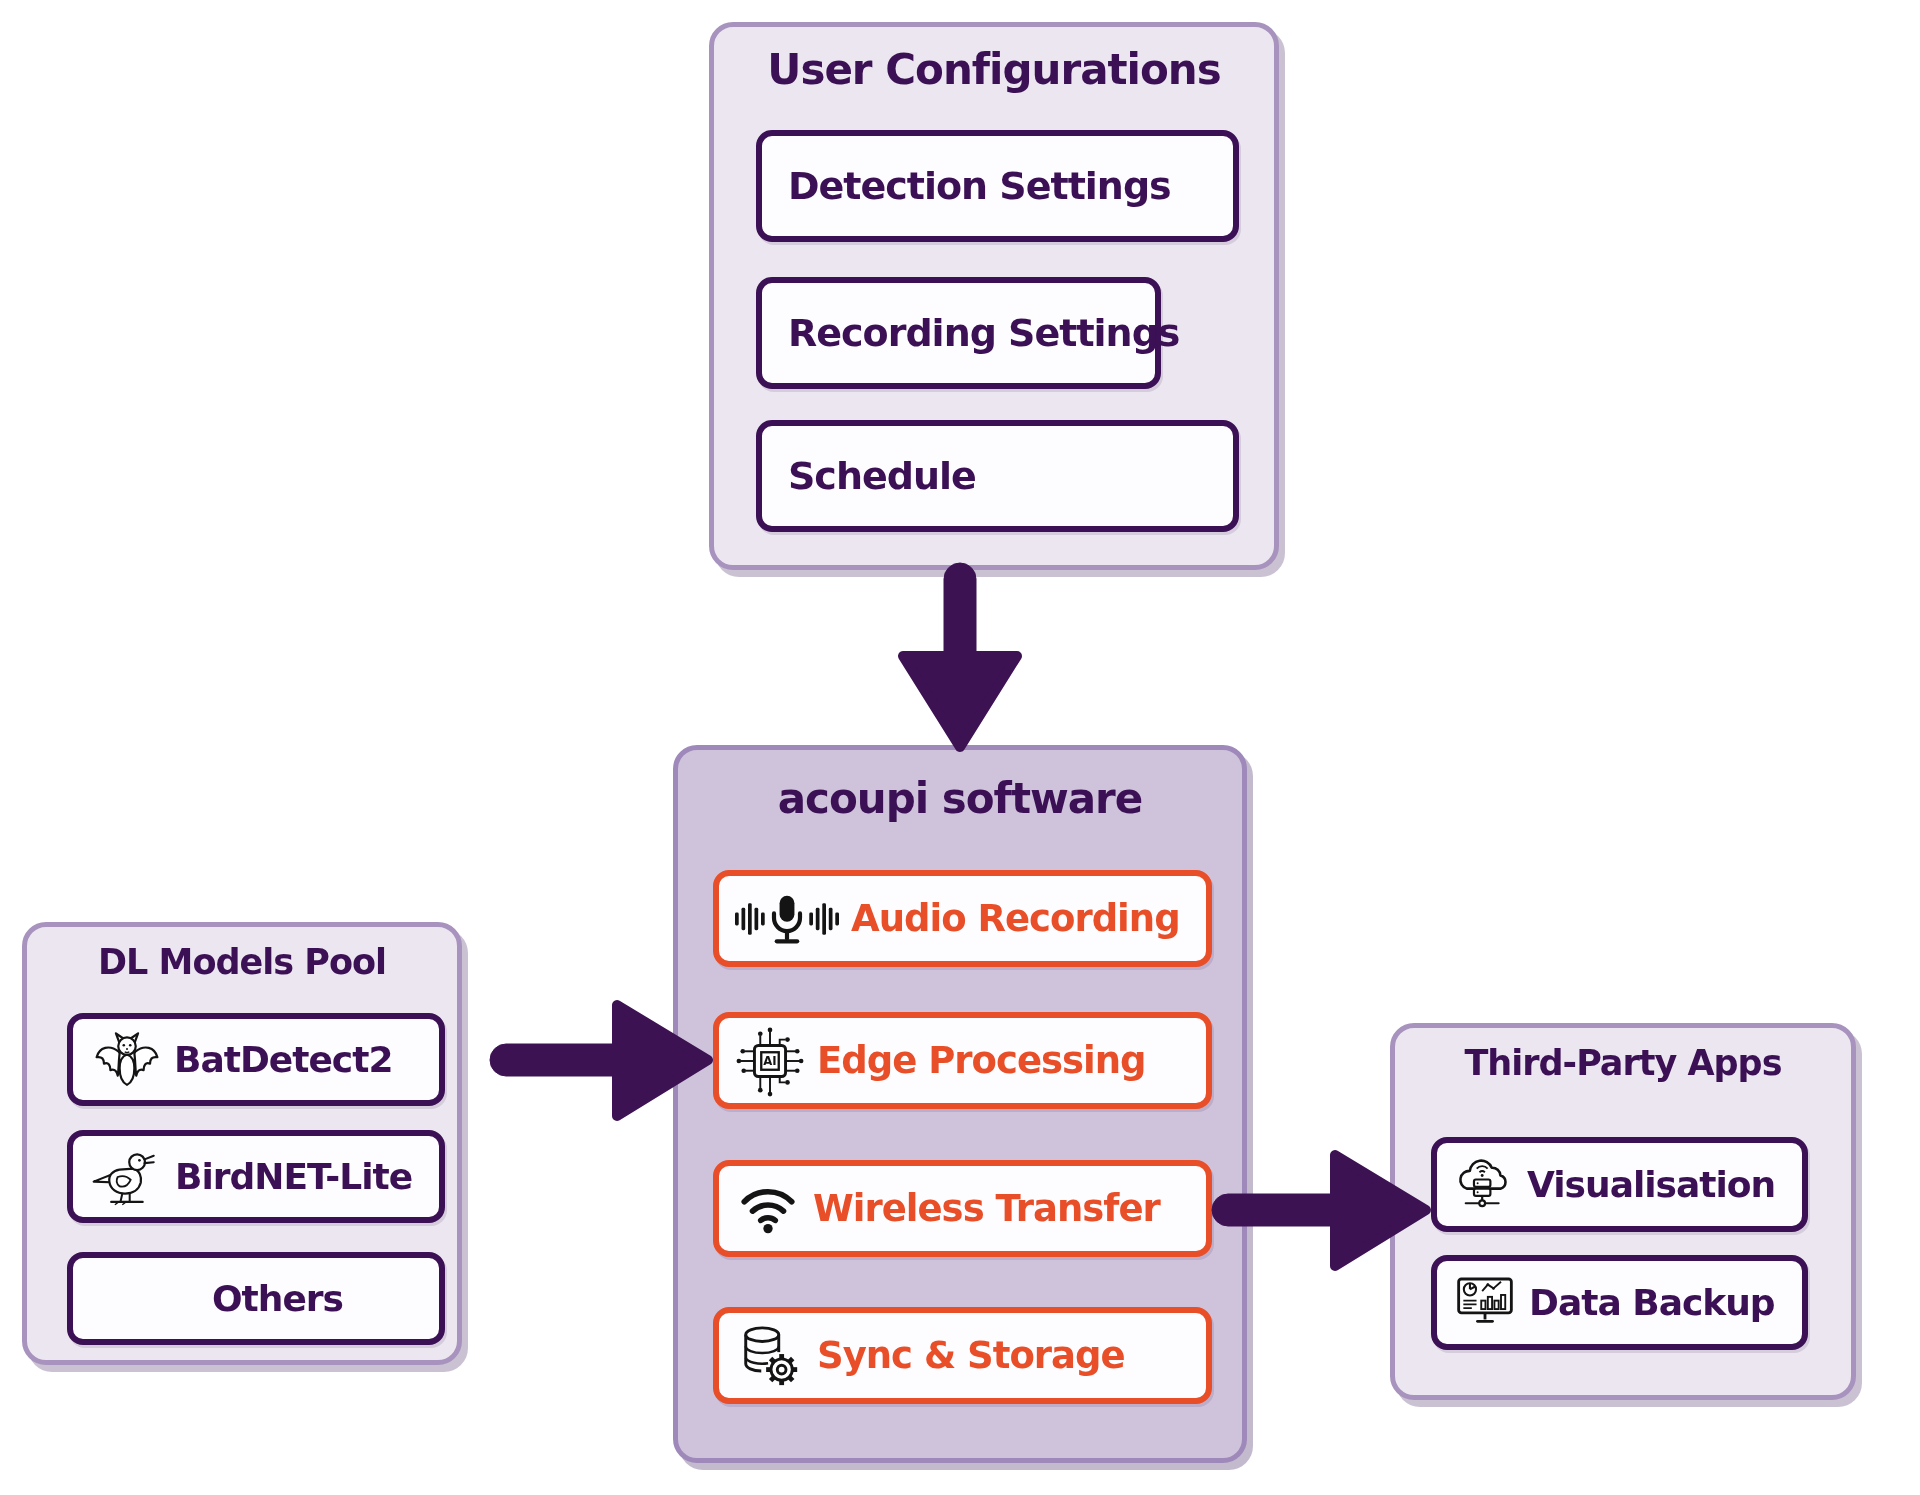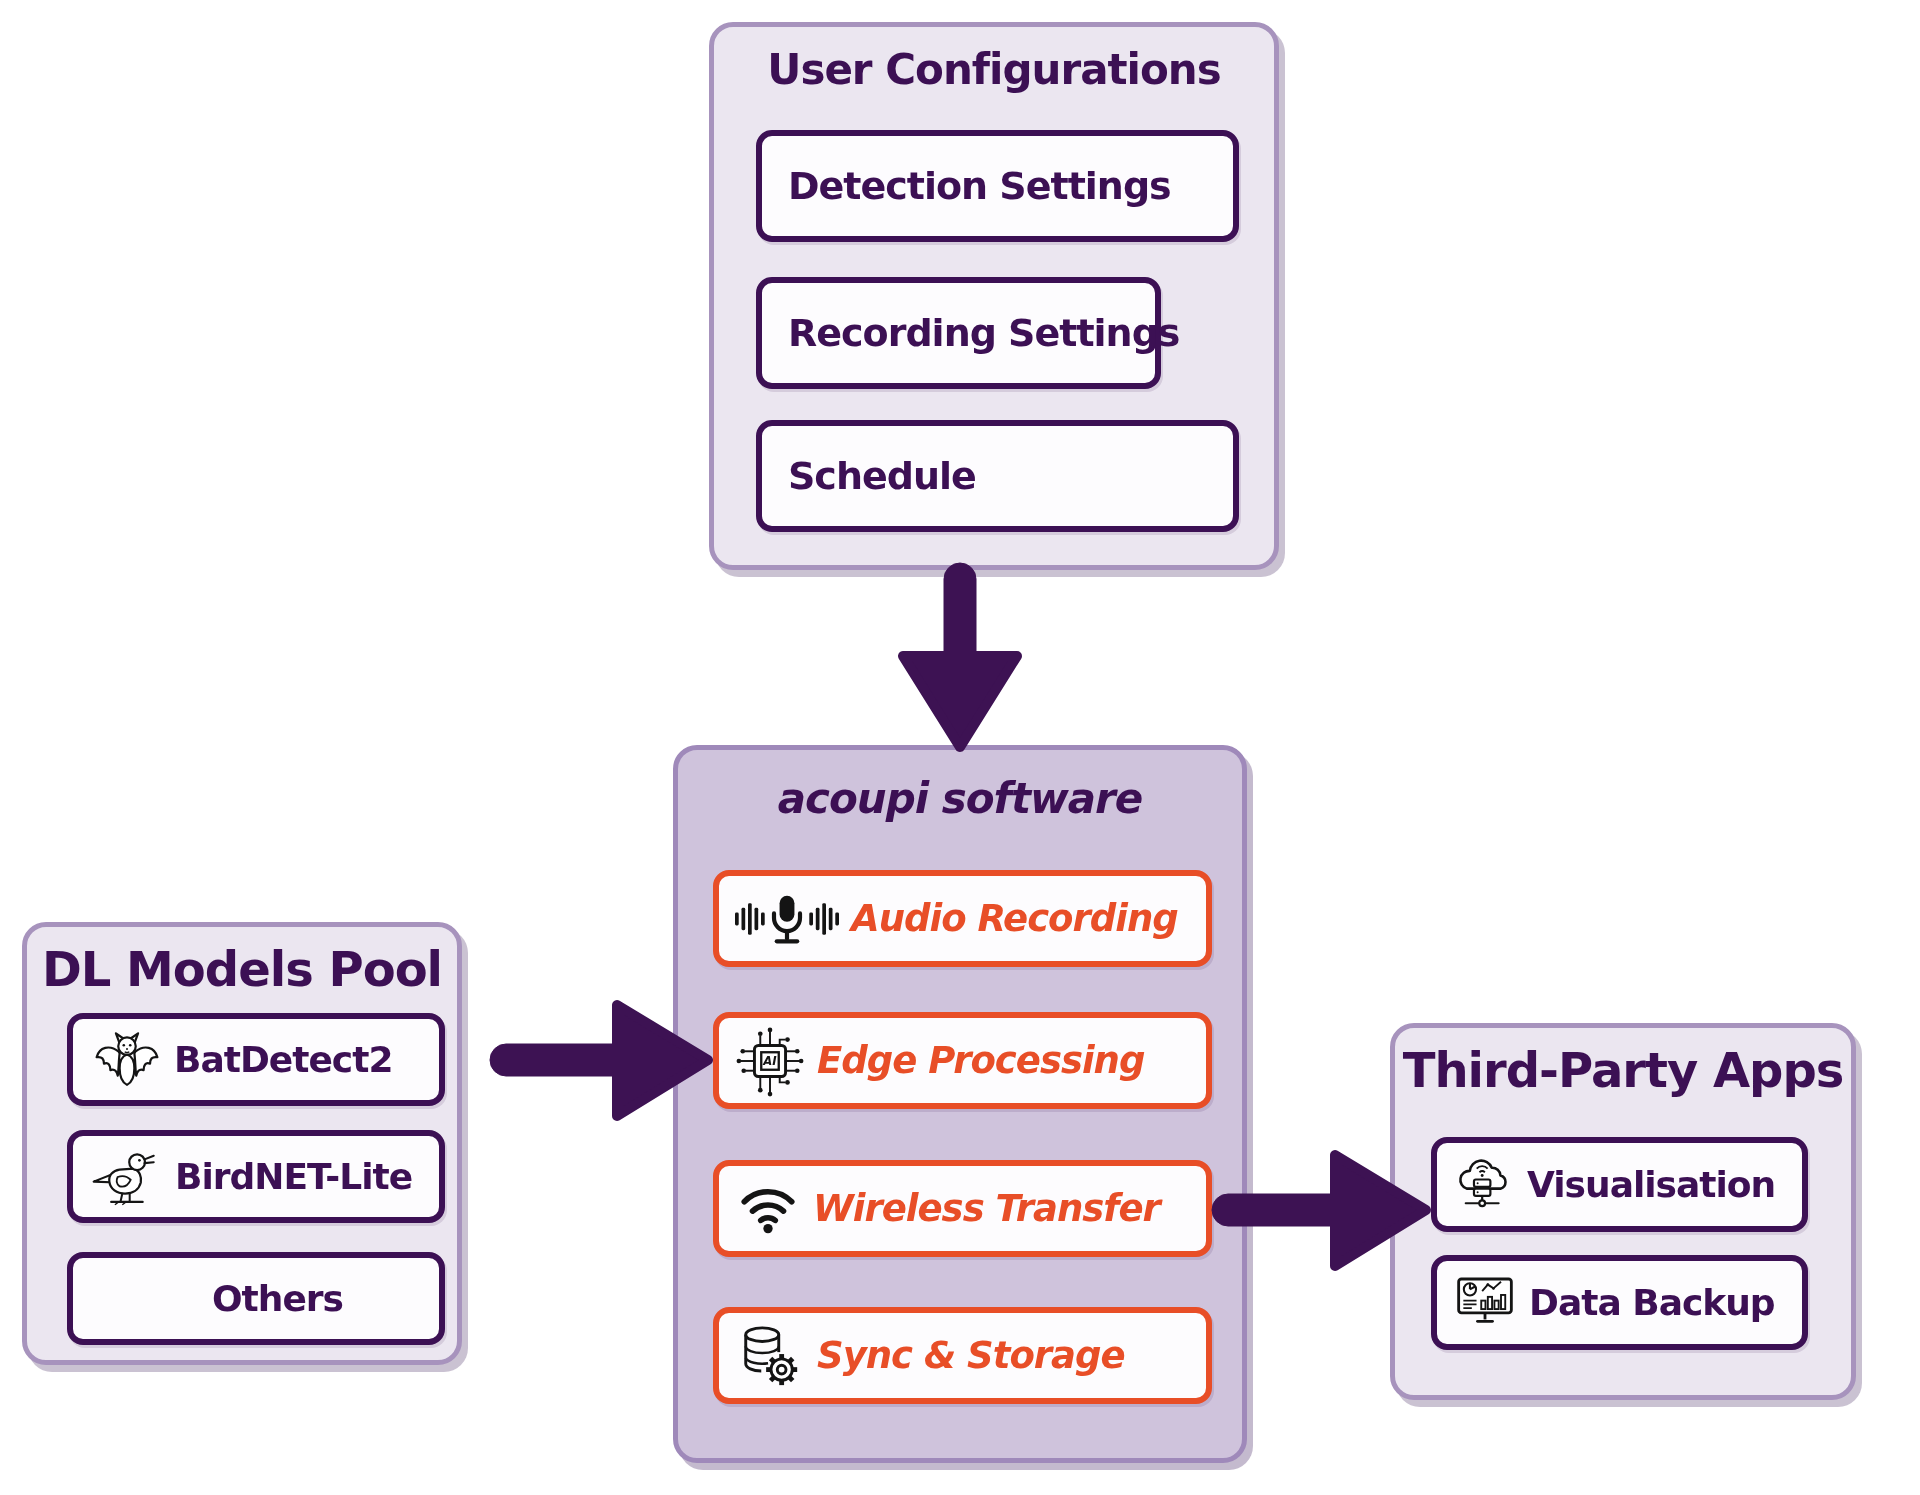--- a/index.html
+++ b/index.html
@@ -11,28 +11,27 @@
   .canvas { position: absolute; inset: 0; width: 1920px; height: 1495px; }
 
   .panel { position: absolute; border-radius: 24px; }
   .panel.light {
     background: #ebe6f0; border: 5px solid #a793bd;
     box-shadow: 6px 7px 0 rgba(137,119,156,0.45);
   }
   .panel.mauve {
     background: #cfc3dc; border: 5px solid #9f89ba;
     box-shadow: 6px 7px 0 rgba(124,103,146,0.45);
-    font-style: italic;
   }
   .panel-title {
     text-align: center; font-weight: bold; color: #3c1054;
     letter-spacing: -1px; line-height: 1.1;
   }
   .t-42 { font-size: 42px; margin-top: 20px; }
-  .t-40 { font-size: 48px; margin-top: 16px; }
+  .t-40 { font-size: 35px; margin-top: 16px; }
 
   .node {
     position: absolute; background: #fdfcfe;
     border: 6px solid #3c1054; border-radius: 16px;
     display: flex; align-items: center;
     box-shadow: 2px 3px 0 rgba(60,16,84,0.12);
   }
   .node-label {
     font-weight: bold; color: #3c1054; white-space: nowrap;
     letter-spacing: -1px; line-height: 1;

